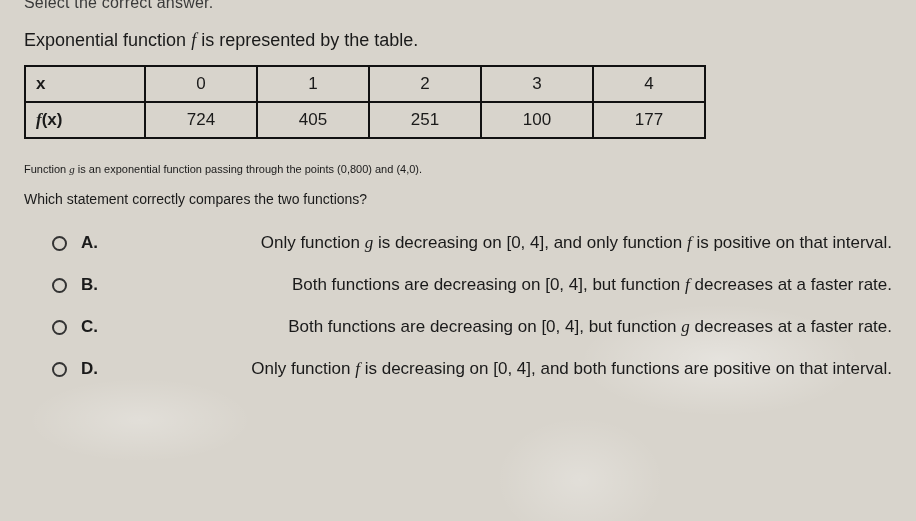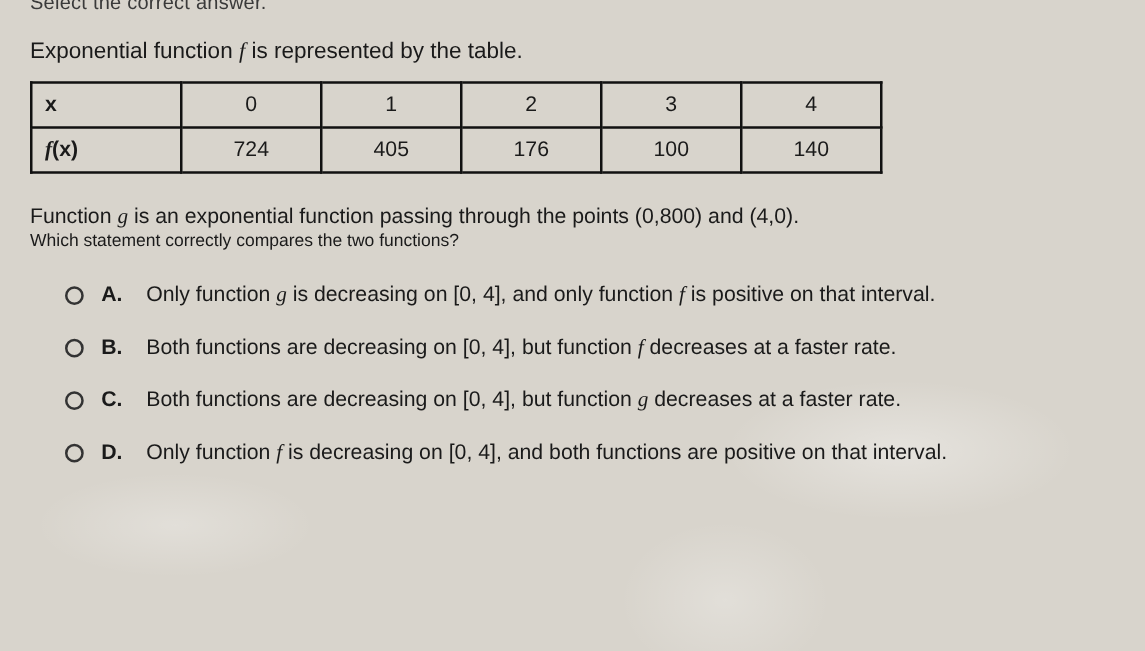--- a/index.html
+++ b/index.html
@@ -35,42 +35,42 @@
   table.data td, table.data th {
     border: 2px solid #111;
     padding: 7px 0;
     text-align: center;
     font-size: 17px;
     font-weight: 400;
   }
   table.data .hdr { width: 120px; text-align: left; padding-left: 10px; font-weight:700;}
   table.data .cell { width: 112px; }
   .italic { font-style: italic; font-family: "Times New Roman", serif; }
-  .g-desc { font-size: 17px; margin-bottom: 1px; }
+  .g-desc { font-size: 11px; margin-bottom: 16px; }
   .question { font-size: 14px; margin-bottom: 26px; }
   .options { padding-left: 28px; }
   .option {
     display: flex;
     align-items: baseline;
     gap: 14px;
     margin-bottom: 22px;
     font-size: 17px;
   }
   .radio {
     width: 15px;
     height: 15px;
     border: 2px solid #333;
     border-radius: 50%;
     flex: 0 0 15px;
     position: relative;
     top: 3px;
     background: transparent;
   }
   .letter { font-weight: 700; min-width: 22px; }
-  .opt-text { flex: 1; }
+  .opt-text { flex: 1; text-align: right; }
 </style>
 </head>
 <body>
 
 <div class="instr-cut">Select the correct answer.</div>
 
 <div class="prompt-line">
   Exponential function <span class="italic">f</span> is represented by the table.
 </div>
 
@@ -81,23 +81,23 @@
     <td class="cell">0</td>
     <td class="cell">1</td>
     <td class="cell">2</td>
     <td class="cell">3</td>
     <td class="cell">4</td>
   </tr>
   <tr>
     <td class="hdr"><span class="italic">f</span>(x)</td>
     <td class="cell">724</td>
     <td class="cell">405</td>
-    <td class="cell">176</td>
+    <td class="cell">251</td>
     <td class="cell">100</td>
-    <td class="cell">140</td>
+    <td class="cell">177</td>
   </tr>
 </tbody>
   </table>
 
 <div class="g-desc">
   Function <span class="italic">g</span> is an exponential function passing through the points (0,800) and (4,0).
 </div>
 
 <div class="question">Which statement correctly compares the two functions?</div>
 

